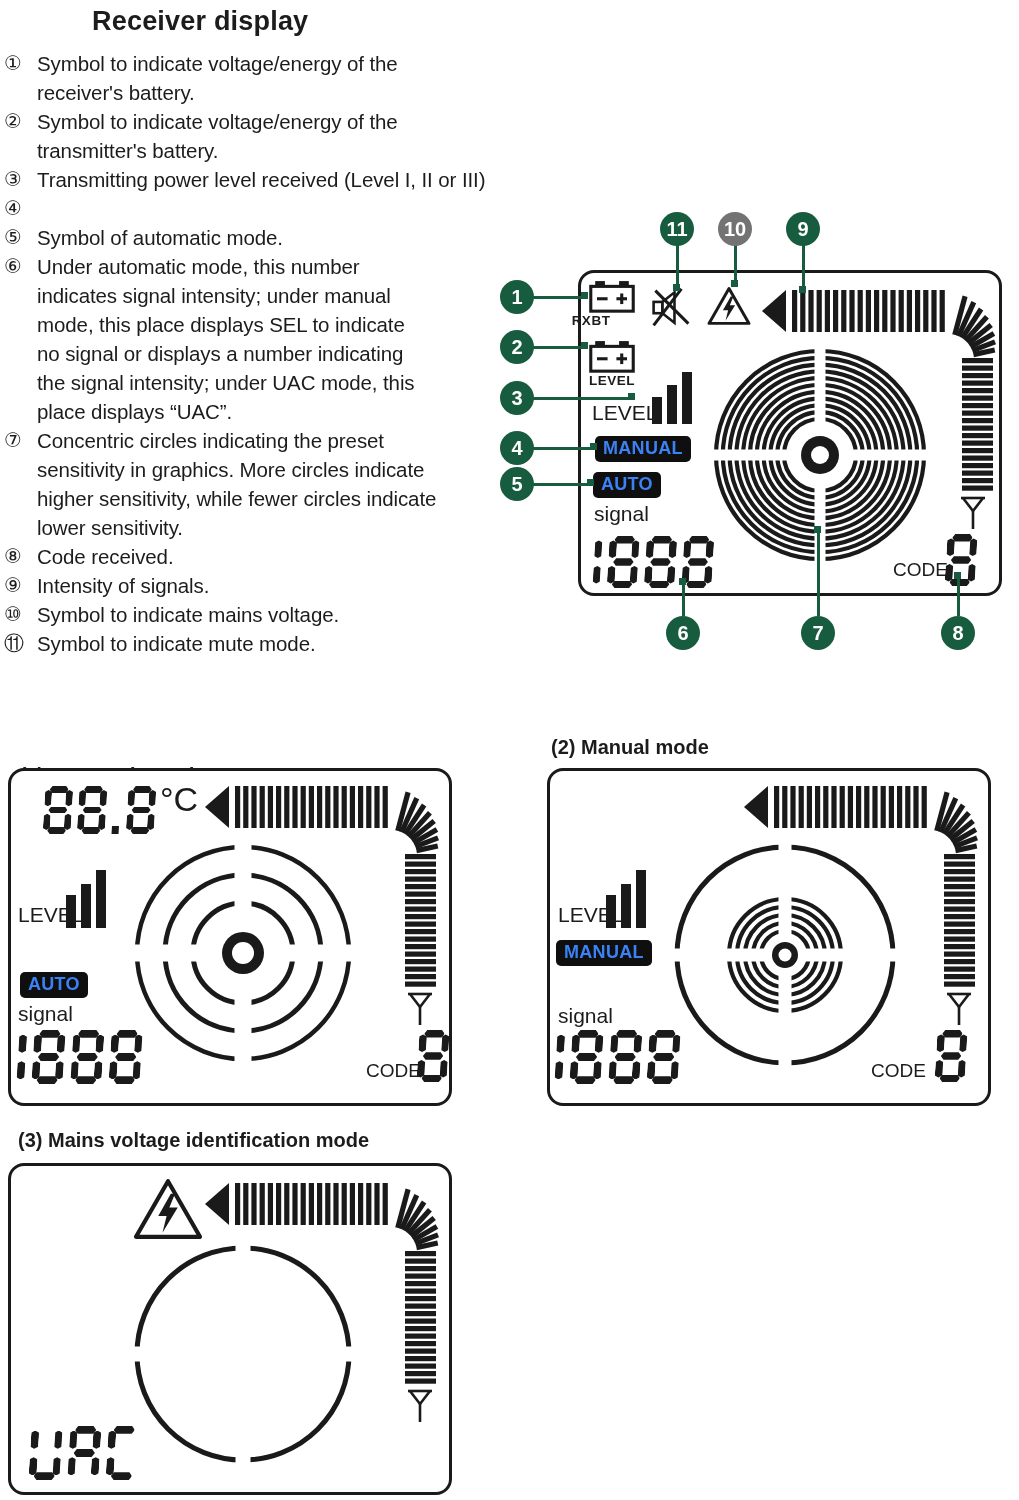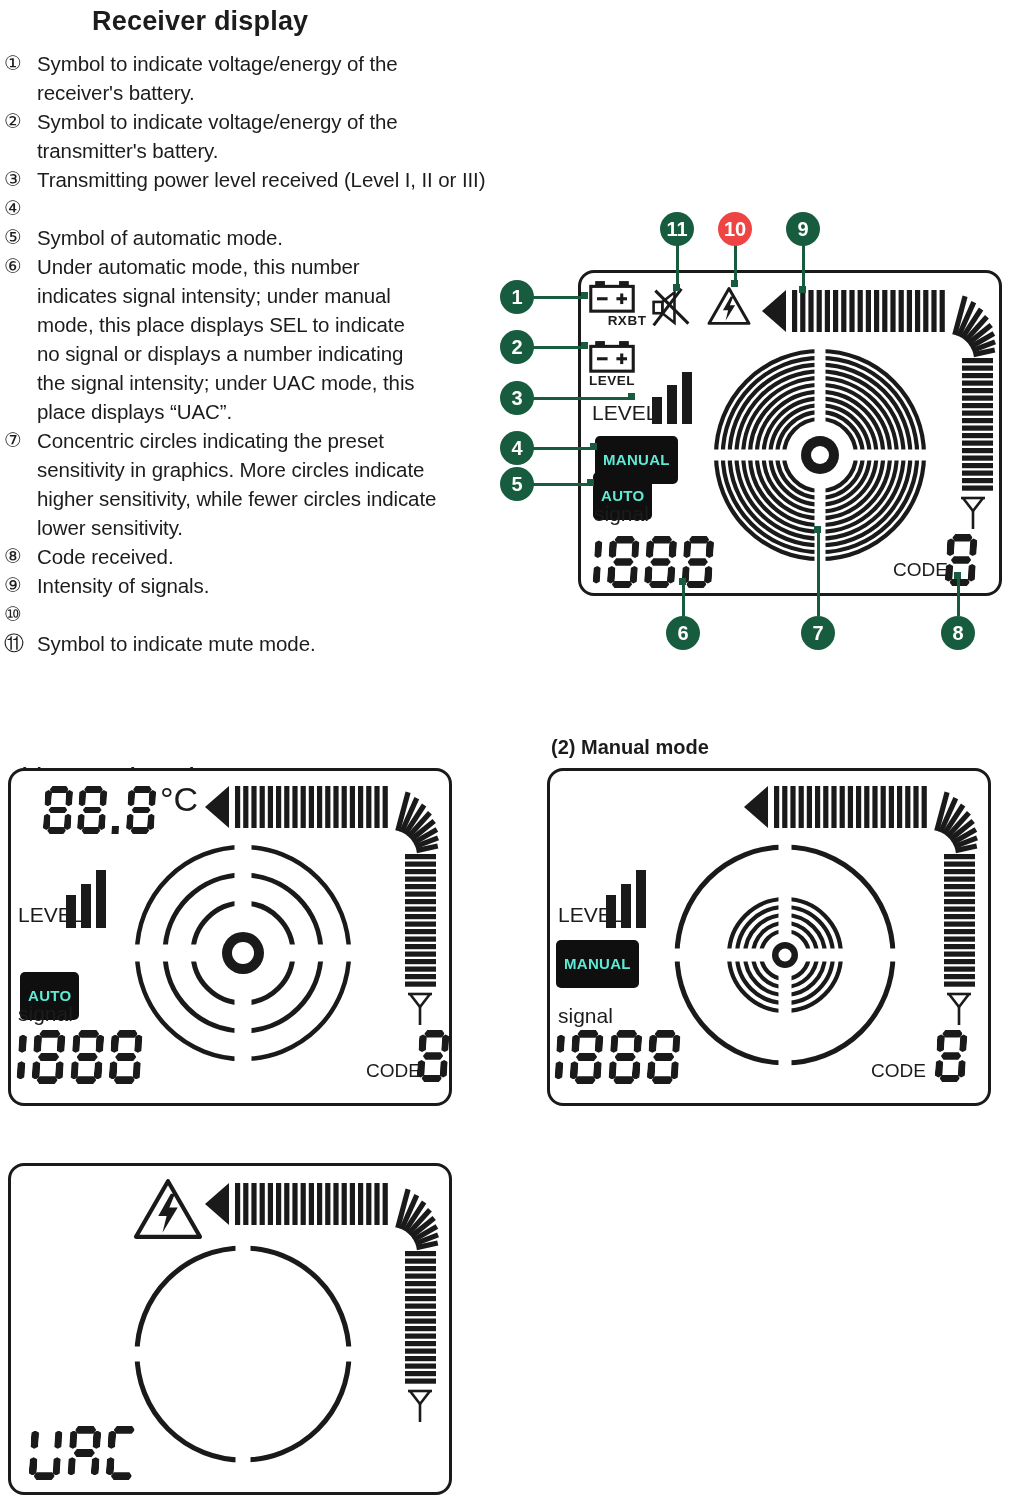--- a/index.html
+++ b/index.html
@@ -12,22 +12,22 @@
   .lrow{display:flex;align-items:flex-start;}
   .lnum{flex:0 0 33px;width:33px;font-size:20px;line-height:29px;
         font-family:"DejaVu Sans",sans-serif;}
   .ltxt{font-size:20.5px;line-height:29px;white-space:pre-line;letter-spacing:-0.1px;}
   .panel{position:absolute;border:3px solid #1a1a1a;border-radius:16px;background:#fff;box-sizing:border-box;}
   .callout{position:absolute;width:34px;height:34px;border-radius:50%;
            display:flex;align-items:center;justify-content:center;
            color:#fff;font-weight:bold;font-size:20px;z-index:6;}
   .cline{position:absolute;z-index:5;}
   .csq{position:absolute;width:7px;height:7px;z-index:5;}
-  .badge{position:absolute;background:#0f0f0f;color:#5eead4;font-weight:bold;
-         font-size:15px;line-height:1.2;padding:15px 8px;border-radius:5px;letter-spacing:0.3px;}
+  .badge{position:absolute;background:#0f0f0f;color:#3b82f6;font-weight:bold;
+         font-size:18px;line-height:1.2;padding:2px 8px;border-radius:5px;letter-spacing:0.3px;}
   .lbl{position:absolute;font-weight:normal;}
   .iconlbl{position:absolute;font-weight:bold;font-size:13.5px;text-align:center;letter-spacing:0.5px;}
   .lvbars{position:absolute;display:flex;align-items:flex-end;gap:5px;}
   .lvbars i{display:block;width:10px;background:#1a1a1a;}
   .lcd{position:absolute;display:flex;transform:skewX(-3.5deg);}
   .lcd-d{position:relative;display:inline-block;}
   .lcd-d i{position:absolute;display:block;background:#1a1a1a;}
   .sh{clip-path:polygon(14% 0,86% 0,100% 50%,86% 100%,14% 100%,0 50%);}
   .sv{clip-path:polygon(0 12%,50% 0,100% 12%,100% 88%,50% 100%,0 88%);}
   .degc{position:absolute;font-size:34px;}
@@ -81,38 +81,39 @@
     <div class="lrow">
         <span class="lnum">⑧</span>
         <span class="ltxt">Code received.</span>
       </div>
     <div class="lrow">
         <span class="lnum">⑨</span>
         <span class="ltxt">Intensity of signals.</span>
       </div>
     <div class="lrow">
         <span class="lnum">⑩</span>
+        <span class="ltxt">Symbol to indicate mains voltage.</span>
       </div>
     <div class="lrow">
         <span class="lnum">⑪</span>
         <span class="ltxt">Symbol to indicate mute mode.</span>
       </div>
   </div>
 
   <div class="panel" style="left:578px;top:270px;width:424px;height:326px;"></div>
 
   <svg class="part" style="left:589px;top:281px;" width="46" height="32" viewBox="0 0 52 36">
     <rect x="7" y="0" width="11" height="7" fill="#1a1a1a"></rect>
       <rect x="34" y="0" width="11" height="7" fill="#1a1a1a"></rect>
     <rect x="2" y="6" width="48" height="28" fill="#fff" stroke="#1a1a1a" stroke-width="3.5"></rect>
     <line x1="9" y1="20" x2="21" y2="20" stroke="#1a1a1a" stroke-width="3.5"></line>
     <line x1="31" y1="20" x2="43" y2="20" stroke="#1a1a1a" stroke-width="3.5"></line>
     <line x1="37" y1="14" x2="37" y2="26" stroke="#1a1a1a" stroke-width="3.5"></line>
   </svg>
-  <div class="iconlbl" style="left:604px;top:313px;width:46px;">RXBT</div>
+  <div class="iconlbl" style="left:568px;top:313px;width:46px;">RXBT</div>
 
   <svg class="part" style="left:589px;top:341px;" width="46" height="32" viewBox="0 0 52 36">
     <rect x="7" y="0" width="11" height="7" fill="#1a1a1a"></rect>
       <rect x="34" y="0" width="11" height="7" fill="#1a1a1a"></rect>
     <rect x="2" y="6" width="48" height="28" fill="#fff" stroke="#1a1a1a" stroke-width="3.5"></rect>
     <line x1="9" y1="20" x2="21" y2="20" stroke="#1a1a1a" stroke-width="3.5"></line>
     <line x1="31" y1="20" x2="43" y2="20" stroke="#1a1a1a" stroke-width="3.5"></line>
     <line x1="37" y1="14" x2="37" y2="26" stroke="#1a1a1a" stroke-width="3.5"></line>
   </svg>
   <div class="iconlbl" style="left:589px;top:373px;width:46px;">LEVEL</div>
@@ -281,21 +282,21 @@
   <div class="cline grn" style="left: 533px; top: 483px; width: 58px; height: 2.5px; background: rgb(23, 92, 62);"></div>
   <div class="csq grn" style="left: 587px; top: 479px; background: rgb(23, 92, 62);"></div>
   <div class="callout grn" style="left: 500px; top: 467px; background: rgb(23, 92, 62);">5</div>
 
   <div class="cline grn" style="left: 676px; top: 245px; width: 2.5px; height: 43px; background: rgb(23, 92, 62);"></div>
   <div class="csq grn" style="left: 673px; top: 284px; background: rgb(23, 92, 62);"></div>
   <div class="callout grn" style="left: 660px; top: 212px; background: rgb(23, 92, 62);">11</div>
 
   <div class="cline grn" style="left: 734px; top: 245px; width: 2.5px; height: 39px; background: rgb(23, 92, 62);"></div>
   <div class="csq grn" style="left: 731px; top: 280px; background: rgb(23, 92, 62);"></div>
-  <div class="callout grn" style="left: 718px; top: 212px; background: #ef4444;">10</div>
+  <div class="callout grn" style="left: 718px; top: 212px; background: #737373;">10</div>
 
   <div class="cline grn" style="left: 802px; top: 245px; width: 2.5px; height: 45px; background: rgb(23, 92, 62);"></div>
   <div class="csq grn" style="left: 799px; top: 286px; background: rgb(23, 92, 62);"></div>
   <div class="callout grn" style="left: 786px; top: 212px; background: rgb(23, 92, 62);">9</div>
 
   <div class="cline grn" style="left: 682px; top: 582px; width: 2.5px; height: 34px; background: rgb(23, 92, 62);"></div>
   <div class="csq grn" style="left: 679px; top: 578px; background: rgb(23, 92, 62);"></div>
   <div class="callout grn" style="left: 666px; top: 616px; background: rgb(23, 92, 62);">6</div>
 
   <div class="cline grn" style="left: 817px; top: 530px; width: 2.5px; height: 86px; background: rgb(23, 92, 62);"></div>
@@ -576,20 +577,21 @@
         <i class="sh" style="left: 4.862px; top: 22.243px; width: 20.436px; height: 7.514px;"></i>
       </span>
     </div>
   <svg class="part" style="left:946px;top:992px;" width="26" height="34" viewBox="0 0 26 34">
     <line x1="1" y1="2" x2="25" y2="2" stroke="#1a1a1a" stroke-width="2.6"></line>
     <line x1="3" y1="2" x2="13" y2="15" stroke="#1a1a1a" stroke-width="2.6"></line>
     <line x1="23" y1="2" x2="13" y2="15" stroke="#1a1a1a" stroke-width="2.6"></line>
     <line x1="13" y1="15" x2="13" y2="33" stroke="#1a1a1a" stroke-width="2.6"></line>
   </svg>
 
+  <div class="ph" style="left:18px;top:1129px;">(3) Mains voltage identification mode</div>
   <div class="panel" style="left:8px;top:1163px;width:444px;height:332px;"></div>
   <svg class="part" style="left:131px;top:1177px;" width="74" height="64" viewBox="0 0 52 46">
     <path d="M26,3 L49,43 L3,43 Z" fill="none" stroke="#1a1a1a" stroke-width="3" stroke-linejoin="round"></path>
     <polygon points="28,12 19,28 25,28 22,40 33,22 27,22 31,12" fill="#1a1a1a"></polygon>
   </svg>
   <svg class="part" style="left:205px;top:1181px;" viewBox="0 0 234 210" width="234" height="210">
       <polygon points="0,23 24,2 24,44" fill="#1a1a1a"></polygon>
       <rect x="30" y="2" width="5.2" height="42" fill="#1a1a1a"></rect>
       <rect x="38.2" y="2" width="5.2" height="42" fill="#1a1a1a"></rect>
       <rect x="46.4" y="2" width="5.2" height="42" fill="#1a1a1a"></rect>

